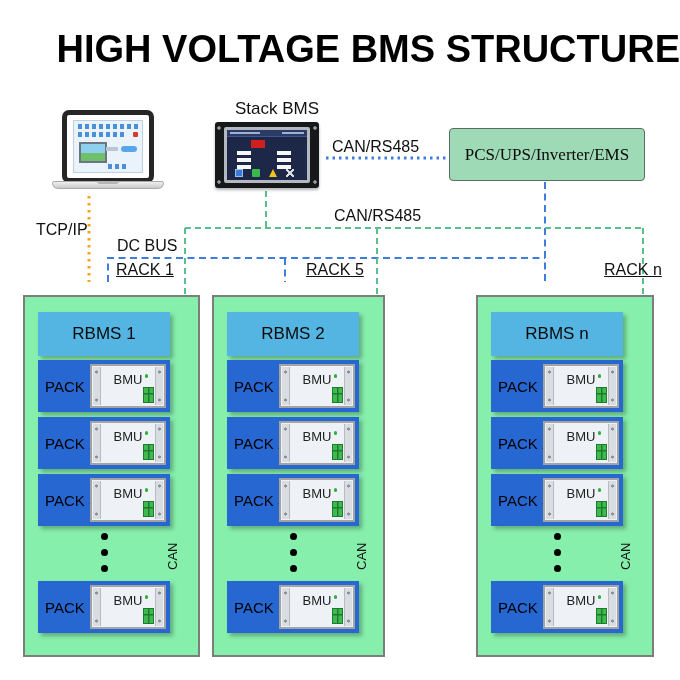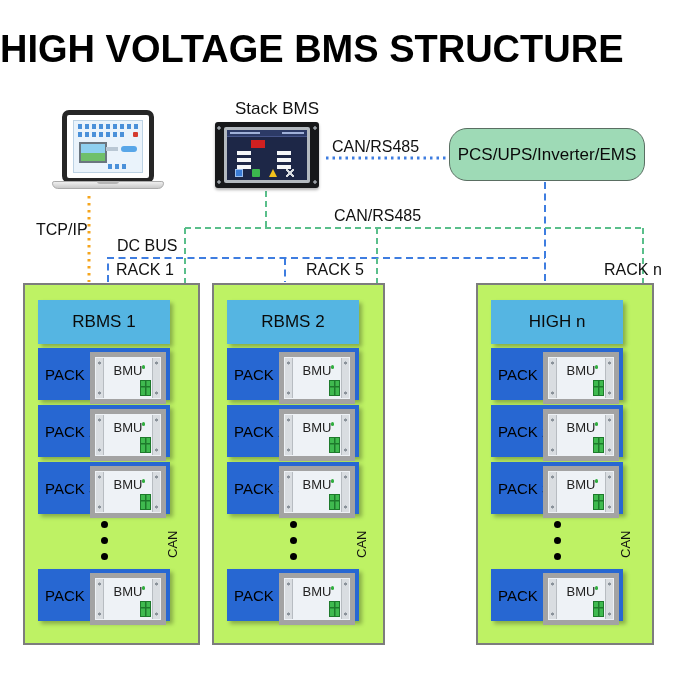--- a/index.html
+++ b/index.html
@@ -4,21 +4,21 @@
 <style>
   html,body{margin:0;padding:0;}
   body{
     width:680px;height:680px;position:relative;background:#ffffff;
     font-family:"Liberation Sans",sans-serif;color:#111;overflow:hidden;
   }
   .abs{position:absolute;}
 
   
   #title{
-    left:0;top:28px;width:680px;text-align:left;
+    left:0;top:28px;width:680px;text-align:right;
     font-size:38px;font-weight:bold;letter-spacing:0px;color:#000;
   }
 
   
   #laptop{left:52px;top:110px;width:112px;height:84px;}
   .lt-screen{
     position:absolute;left:10px;top:0;width:92px;height:73px;
     background:#fff;border:5px solid #262626;border-radius:7px;box-sizing:border-box;
   }
   .lt-ui{position:absolute;left:6px;top:5px;right:6px;bottom:5px;background:#eaf3fb;border:1px solid #bcd2e4;}
@@ -57,54 +57,54 @@
   .sb-icons{position:absolute;left:8px;bottom:3px;display:flex;gap:9px;}
   .sb-icons i{display:block;width:8px;height:8px;}
   .sb-icons .b{background:#3a7bd5;border:1px solid #9cc0ef;box-sizing:border-box;}
   .sb-icons .g{background:#3cb94e;border-radius:1px;}
   .sb-icons .y{background:#f2c21d;clip-path:polygon(50% 0,100% 100%,0 100%);}
   .sb-icons .w{background:linear-gradient(45deg,rgba(0,0,0,0) 42%,#d8dce0 42% 58%,rgba(0,0,0,0) 58%),
                linear-gradient(-45deg,rgba(0,0,0,0) 42%,#d8dce0 42% 58%,rgba(0,0,0,0) 58%);}
 
   
   #pcsbox{left:449px;top:128px;width:196px;height:53px;background:var(--pcs-green,#9edab6);
-    border:1.5px solid #5a6e62;border-radius:18px;box-sizing:border-box;
-    display:flex;align-items:center;justify-content:center;font-size:17px;color:#0a0a0a;}
+    border:1.5px solid #5a6e62;border-radius:4px;box-sizing:border-box;
+    display:flex;align-items:center;justify-content:center;font-size:17px;color:#0a0a0a;font-family:Liberation Serif, serif;}
 
   
   .lbl{font-size:16px;color:#111;white-space:nowrap;}
   #lbl-stackbms{left:215px;top:99px;width:104px;text-align:right;font-size:17px;}
   #lbl-can1{left:332px;top:138px;}
   #lbl-can2{left:334px;top:207px;}
   #lbl-tcpip{left:36px;top:221px;}
   #lbl-dcbus{left:117px;top:237px;}
-  .rack-tag{top:261px;font-size:16px;}
+  .rack-tag{top:261px;font-size:16px;text-decoration:underline;}
   #tag-r1{left:116px;} #tag-r2{left:306px;} #tag-rn{left:604px;}
 
   
   #wires{left:0;top:0;}
   #wires path{fill:none;}
   .ln-orange{stroke:var(--line-orange,#f5a51d);stroke-width:3;stroke-dasharray:2.5 4.5;}
   .ln-bluedot{stroke:var(--line-blue,#3e7de0);stroke-width:3;stroke-dasharray:2.5 4;}
   .ln-bluedash{stroke:var(--line-blue,#3e7de0);stroke-width:2;stroke-dasharray:7 4.5;}
   .ln-green{stroke:var(--line-green,#5abf8b);stroke-width:2;stroke-dasharray:6 4;}
   .ln-chain{stroke:var(--line-blue,#3e7de0);stroke-width:2.2;stroke-dasharray:2.5 3.5;}
 
   
-  .rack{top:283px;height:362px;background:#bef264;border:2px solid #7d7d7d;box-sizing:border-box;}
+  .rack{top:295px;height:362px;background:#86efac;border:2px solid #7d7d7d;box-sizing:border-box;}
   .rbms{position:absolute;left:13px;top:15px;width:132px;height:44px;background:var(--rbms-header,#55b5e2);
     display:flex;align-items:center;justify-content:center;font-size:17px;color:#0a0a0a;
     box-shadow:3px 3px 4px rgba(0,0,0,.28);}
   .pack{position:absolute;left:13px;width:132px;height:52px;background:var(--pack-blue,#2767d2);
     box-shadow:3px 3px 4px rgba(0,0,0,.28);}
   .p1{top:63px;} .p2{top:120px;} .p3{top:177px;} .pn{top:284px;}
   .pack-label{position:absolute;left:7px;top:0;height:100%;display:flex;align-items:center;
     font-size:15px;color:#000;}
-  .bmu{position:absolute;left:52px;top:4px;width:76px;height:52px;background:#eef2f6;
-    border:5px solid #a3a3a3;box-sizing:border-box;}
+  .bmu{position:absolute;left:52px;top:4px;width:76px;height:44px;background:#eef2f6;
+    border:2px solid #a3a3a3;box-sizing:border-box;}
   .bmu .strip{position:absolute;top:1px;bottom:1px;width:7px;background:
       radial-gradient(circle at 50% 5px,#8a929a 1.3px,rgba(0,0,0,0) 1.8px),
       radial-gradient(circle at 50% calc(100% - 5px),#8a929a 1.3px,rgba(0,0,0,0) 1.8px),
       #d9dde1;}
   .bmu .strip.l{left:1px;border-right:1px solid #b7bcc1;}
   .bmu .strip.r{right:1px;border-left:1px solid #b7bcc1;}
   .bmu-text{position:absolute;left:0;top:6px;width:100%;text-align:center;font-size:13px;color:#222;}
   .bmu-led{position:absolute;right:16px;top:8px;width:3.5px;height:3.5px;border-radius:50%;
     background:var(--led-green,#2fae3e);}
   .battery-icon{position:absolute;right:10px;bottom:3px;width:11px;height:16px;
@@ -292,21 +292,21 @@
       <i class="strip l"></i>
         <i class="strip r"></i>
       <span class="bmu-text">BMU</span>
       <i class="bmu-led"></i>
       <i class="battery-icon"></i>
     </div>
   </div>
 </div>
 
 <div class="rack abs" style="left:476px;width:178px">
-  <div class="rbms">HIGH n</div>
+  <div class="rbms">RBMS n</div>
   <div class="pack p1">
     <span class="pack-label">PACK 1</span>
     <div class="bmu">
       <i class="strip l"></i>
         <i class="strip r"></i>
       <span class="bmu-text">BMU</span>
       <i class="bmu-led"></i>
       <i class="battery-icon"></i>
     </div>
   </div>

